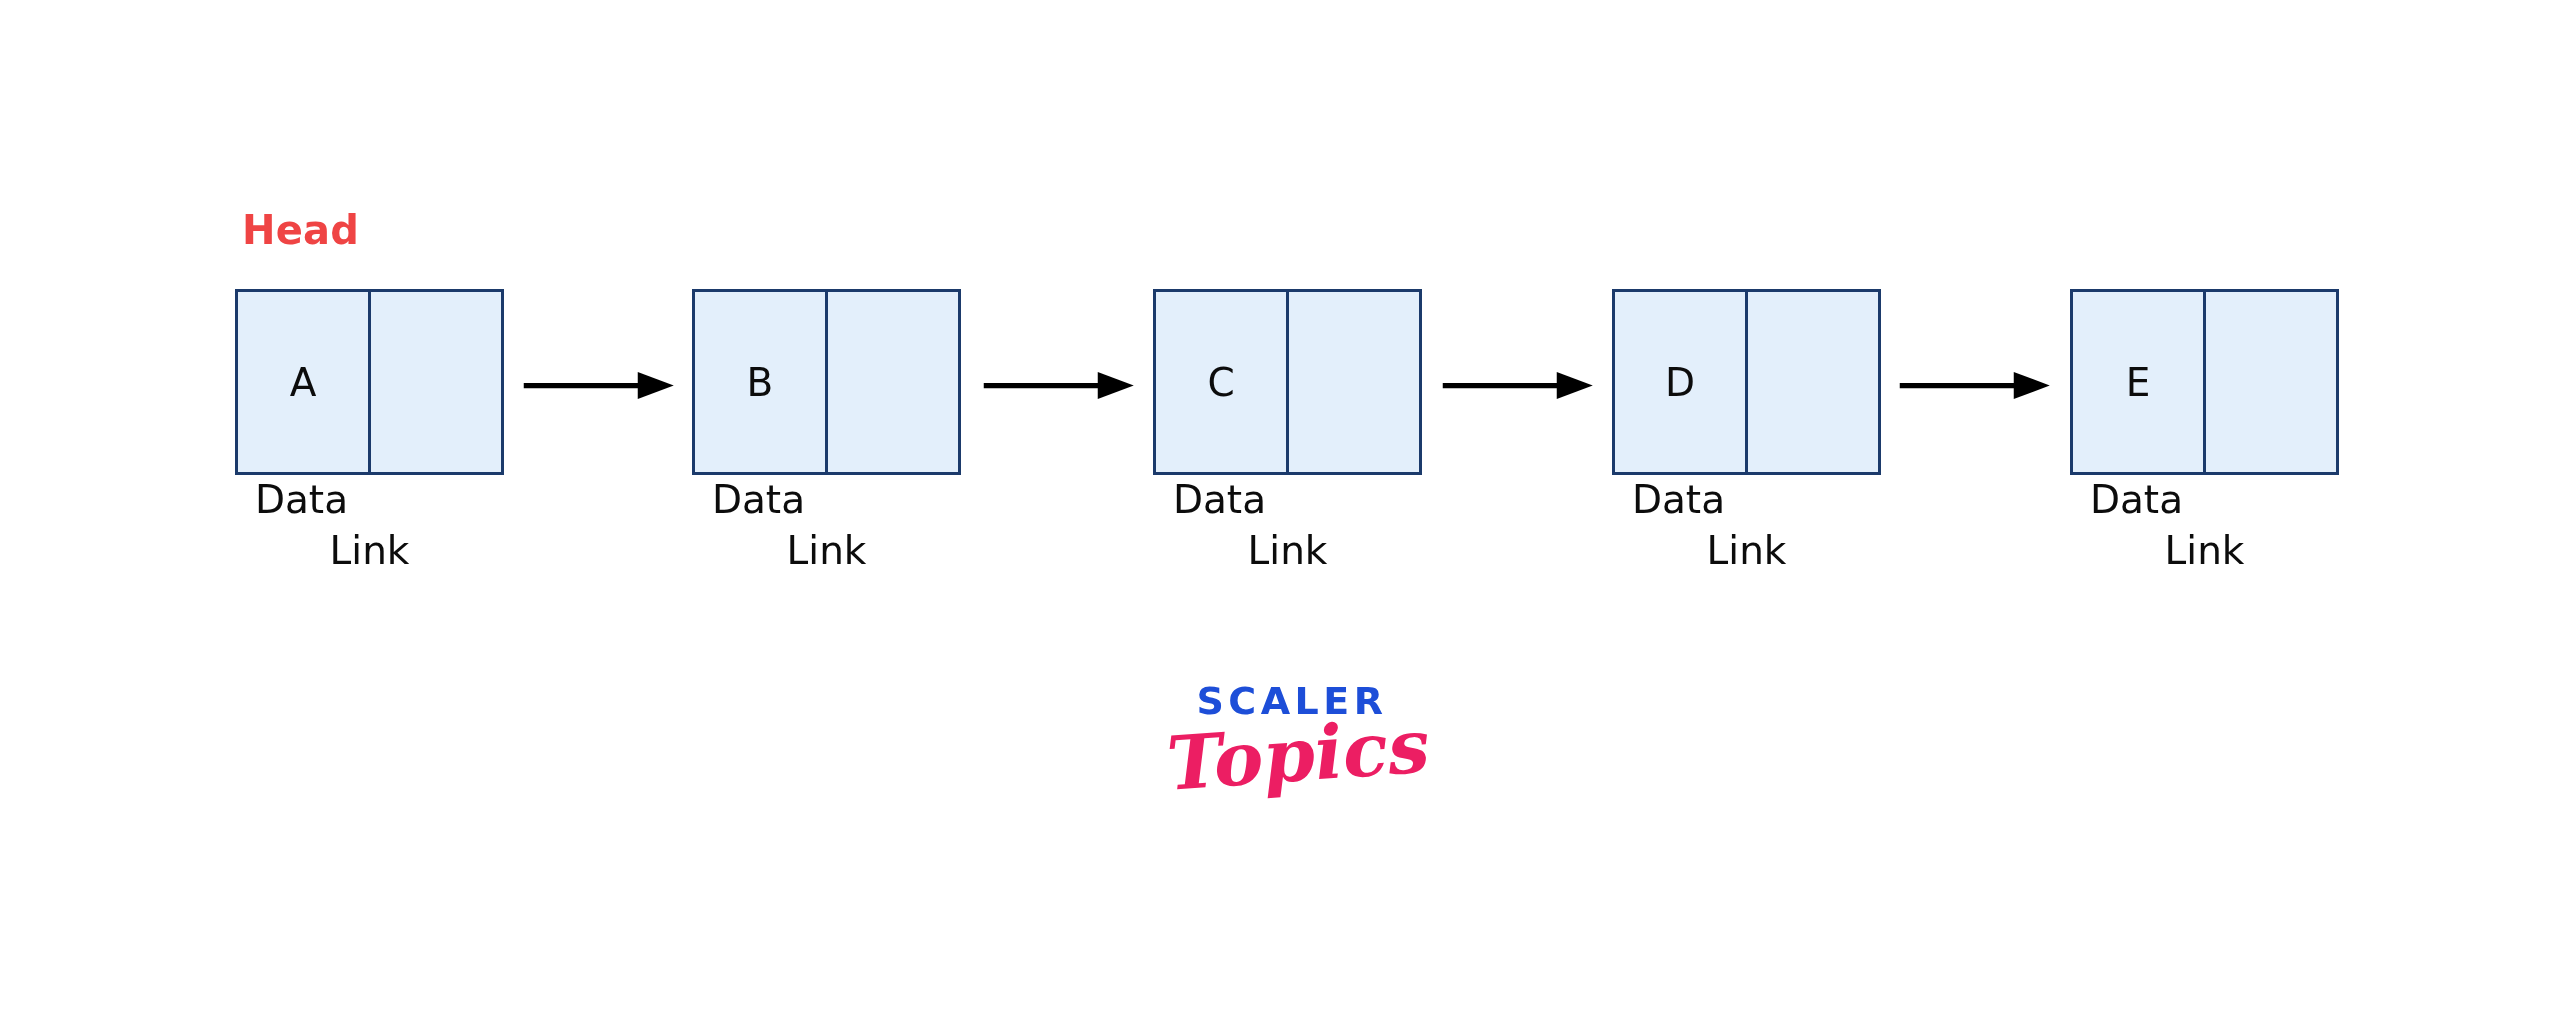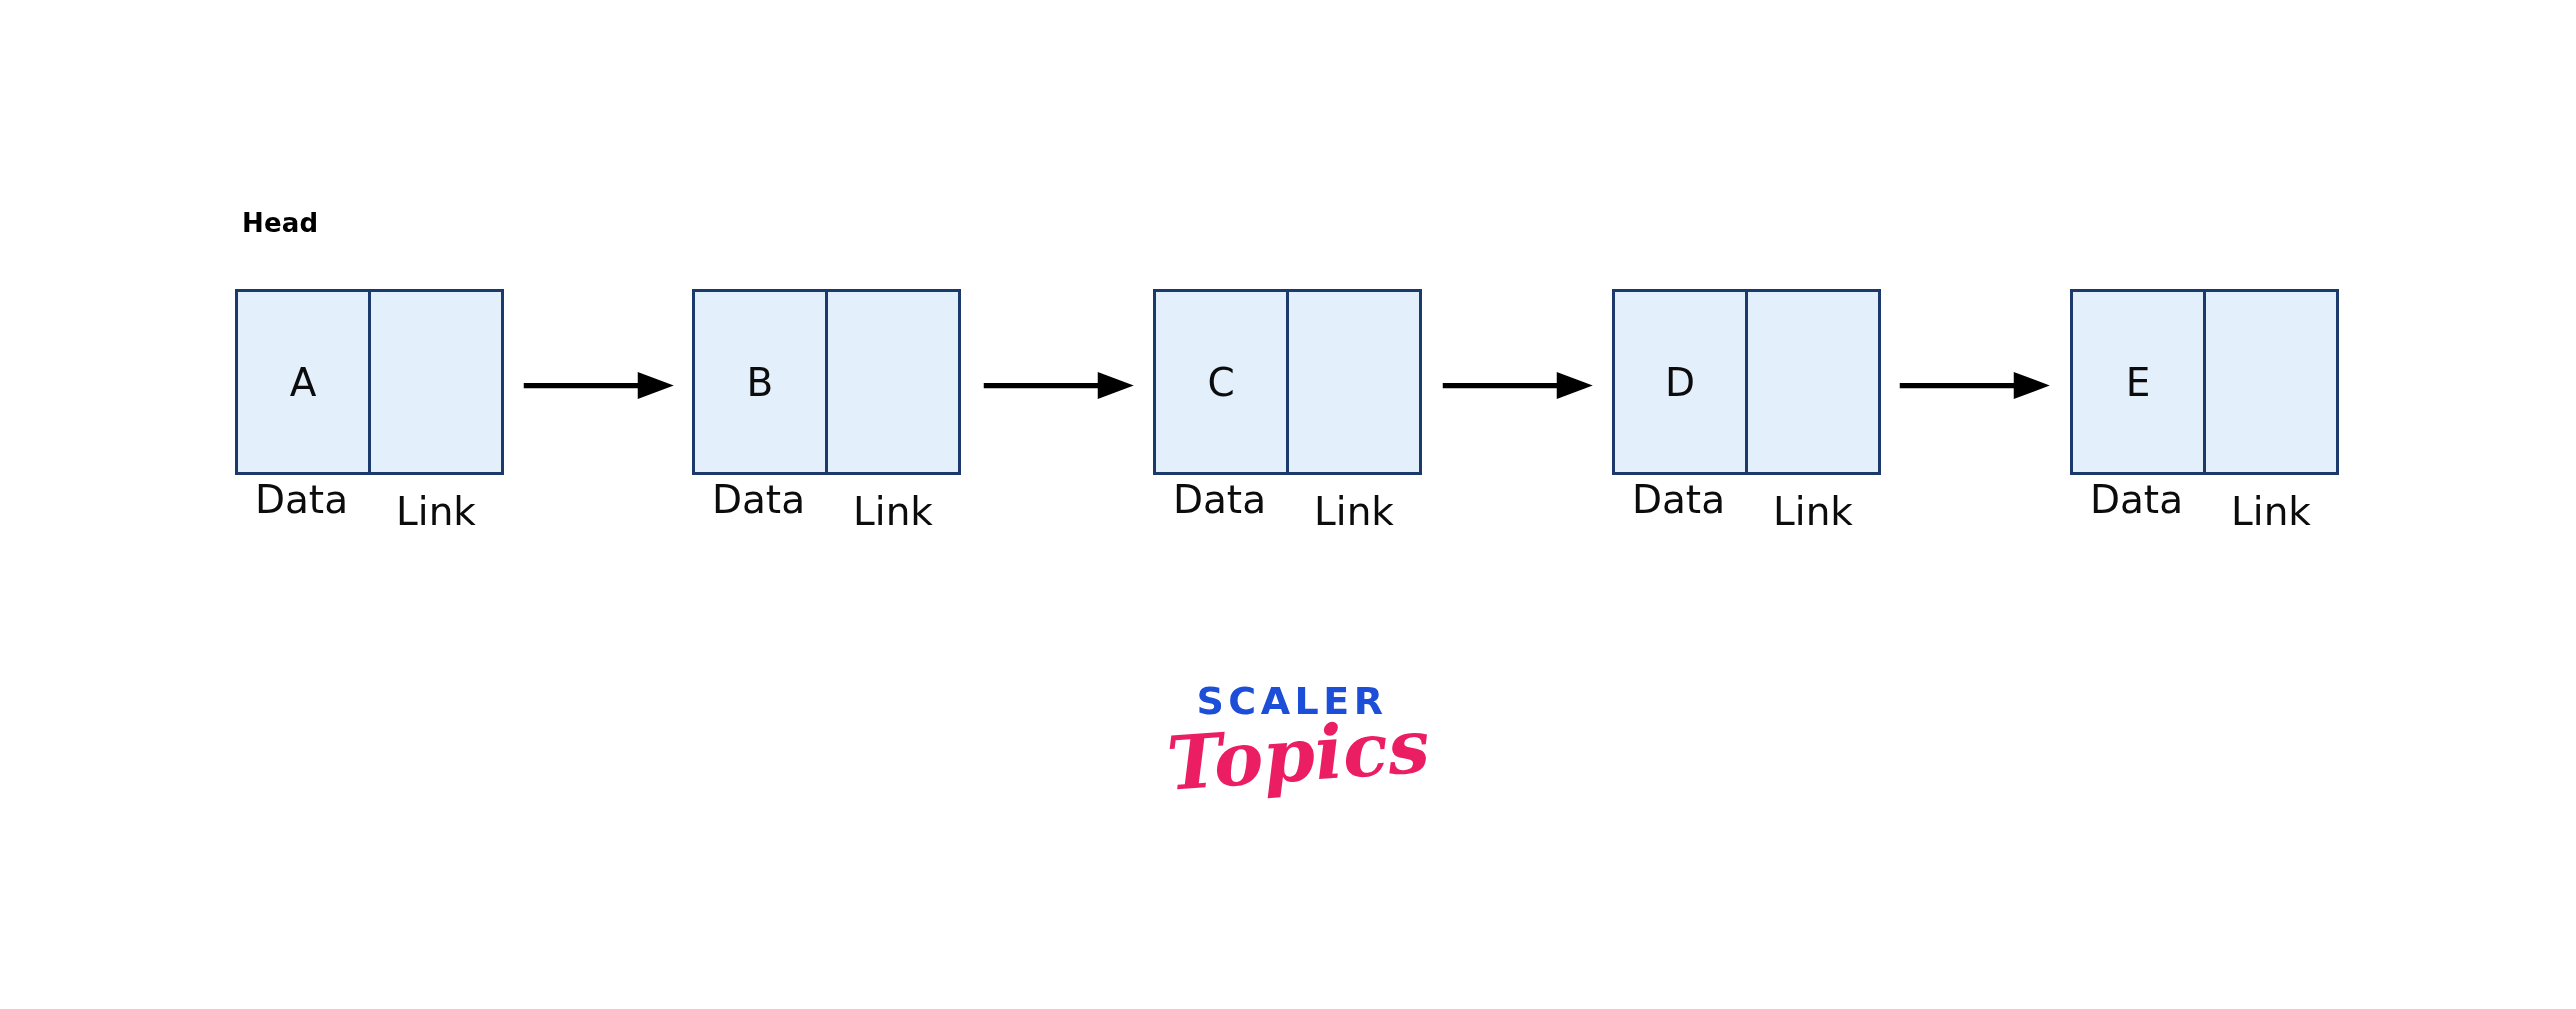--- a/index.html
+++ b/index.html
@@ -21,23 +21,23 @@
     width: 2576px;
     height: 1009px;
     background: #ffffff;
   }
 
   
   .head-label {
     position: absolute;
     left: 242px;
     top: 210px;
-    font-size: 26px;
+    font-size: 40px;
     font-weight: bold;
-    color: #000000;
+    color: #ef4444;
     letter-spacing: 0.2px;
     line-height: 1;
     white-space: nowrap;
   }
 
   
   .list-row {
     position: absolute;
     left: 0;
     top: 0;
@@ -88,21 +88,21 @@
     line-height: 1;
     font-weight: normal;
   }
 
   .node-captions {
     position: absolute;
     left: 0;
     top: 191px;
     width: 269px;
     display: flex;
-    flex-direction: row;
+    flex-direction: column;
   }
 
   .caption {
     font-size: 39px;
     color: #0c0c0c;
     line-height: 1;
     text-align: center;
     white-space: nowrap;
   }
 

